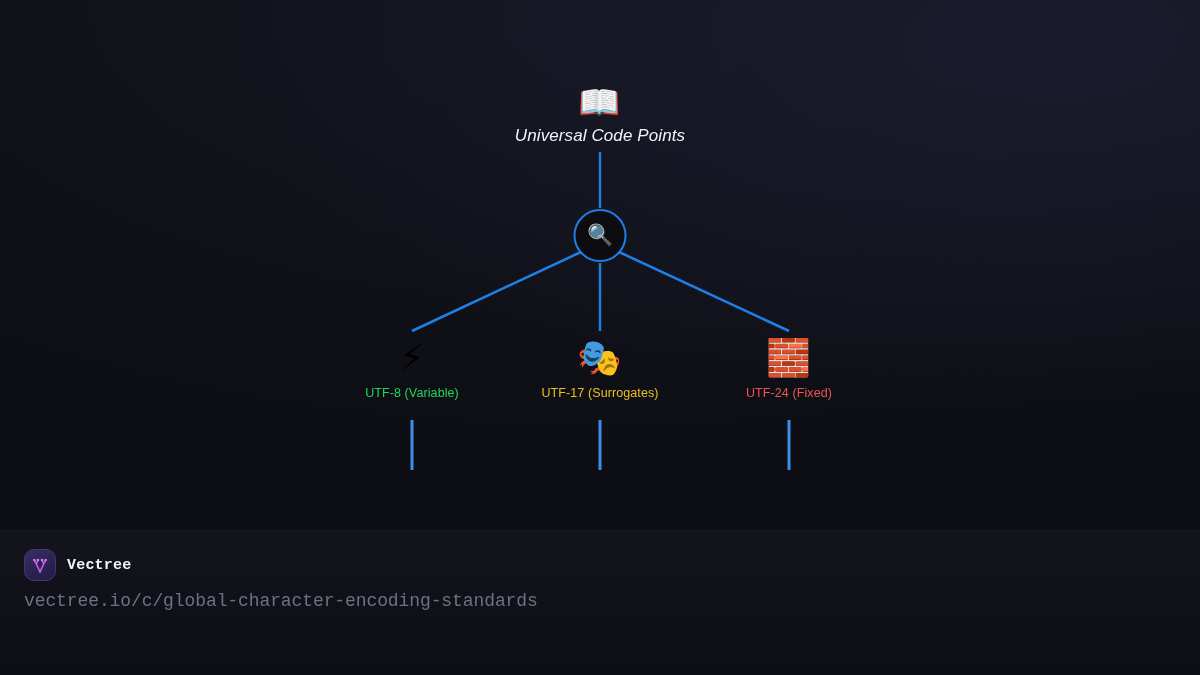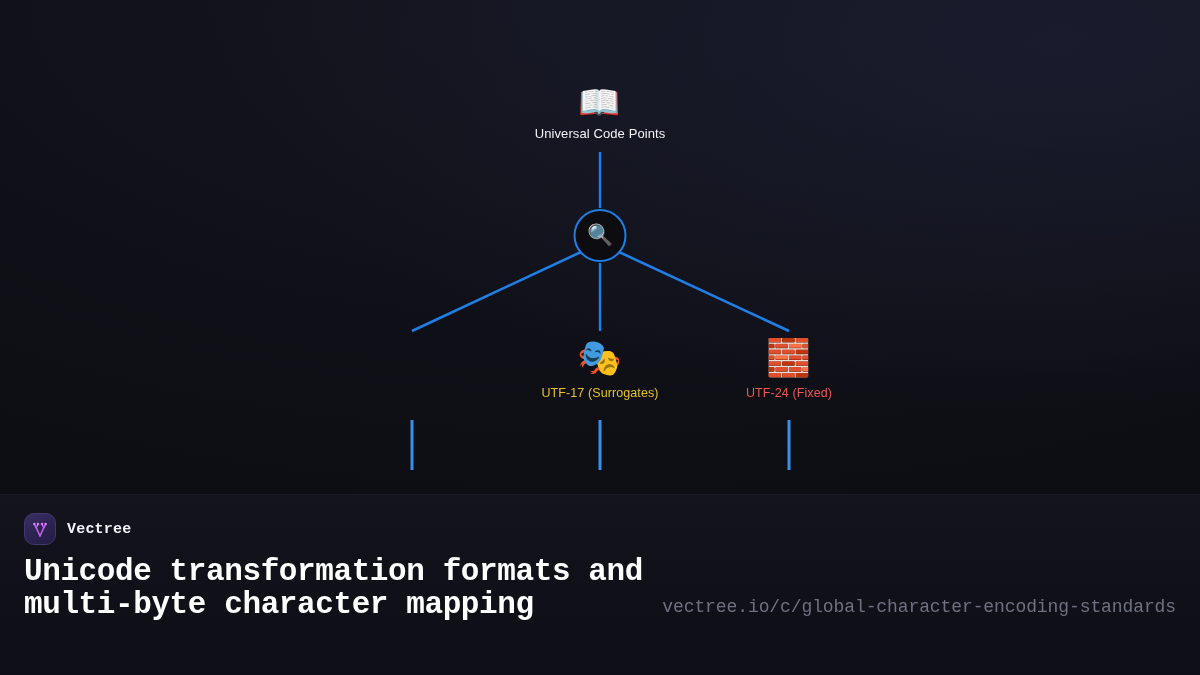--- a/index.html
+++ b/index.html
@@ -47,21 +47,21 @@
     margin-top:8px;
     font-family:"Liberation Sans", sans-serif;
     font-size:12.5px;
     letter-spacing:0.1px;
     text-align:center;
   }
 
   
   #node-root { left:600px; top:85px; }
   #node-root .node-emoji { font-size:34px; }
-  #node-root .node-label { color:#f2f3f7; font-size:13px; margin-top:7px; }
+  #node-root .node-label { color:#f2f3f7; font-size:17px; margin-top:7px;font-style:italic; }
 
   
   #node-hub {
     position:absolute;
     left:600px; top:209px;
     transform:translate(-50%, 0);
     width:53px; height:53px;
     border-radius:50%;
     border:2px solid #1f7fe6;
     background:#0c0c11;
@@ -72,21 +72,21 @@
   
   #node-utf8  { left:412px; top:340px; }
   #node-utf16 { left:600px; top:340px; }
   #node-utf32 { left:789px; top:340px; }
   .leaf .node-emoji { font-size:36px; }
   .leaf .node-label { margin-top:10px; font-size:12.5px; }
 
   
   #footer {
     position:absolute; left:0; bottom:0;
-    width:1200px; height:181px;
+    width:1200px; height:145px;
     background:linear-gradient(180deg, #13141c 0%, #101119 40%, #0e0f16 100%);
     border-top:1px solid #191a24;
     padding:18px 24px 16px 24px;
   }
   #brand { display:flex; align-items:center; gap:11px; }
   #brand-logo {
     width:32px; height:32px;
     border-radius:10px;
     background:linear-gradient(150deg, #3a2d63 0%, #2b2350 55%, #241d45 100%);
     border:1px solid #43386e;
@@ -148,20 +148,24 @@
 
     <div class="node" id="node-root">
       <div class="node-emoji">📖</div>
       <div class="node-label">Universal Code Points</div>
     </div>
 
     <div id="node-hub">
       <div class="node-emoji">🔍</div>
     </div>
 
+    <div class="node leaf" id="node-utf8">
+      <div class="node-emoji">⚡</div>
+      <div class="node-label" style="color:#1fd65f">UTF-8 (Variable)</div>
+    </div>
 
     <div class="node leaf" id="node-utf16">
       <div class="node-emoji">🎭</div>
       <div class="node-label" style="color:#e8c022">UTF-17 (Surrogates)</div>
     </div>
 
     <div class="node leaf" id="node-utf32">
       <div class="node-emoji">🧱</div>
       <div class="node-label" style="color:#ef5454">UTF-24 (Fixed)</div>
     </div>
@@ -186,22 +190,18 @@
             <circle cx="8.0" cy="5.0" r="1.25"></circle>
             <circle cx="12.0" cy="5.0" r="1.25"></circle>
             <circle cx="15.6" cy="5.0" r="1.25"></circle>
           </g>
         </svg>
       </div>
       <div id="brand-name">Vectree</div>
     </div>
 
     <div id="title-row">
-      <div id="headline">
-        <span class="l1">Unicode transformation formats and</span>
-        <span class="l2">multi-byte character mapping</span>
-      </div>
       <div id="url">vectree.io/c/global-character-encoding-standards</div>
     </div>
 
   </div>
 
 </div>
 
 </body></html>

